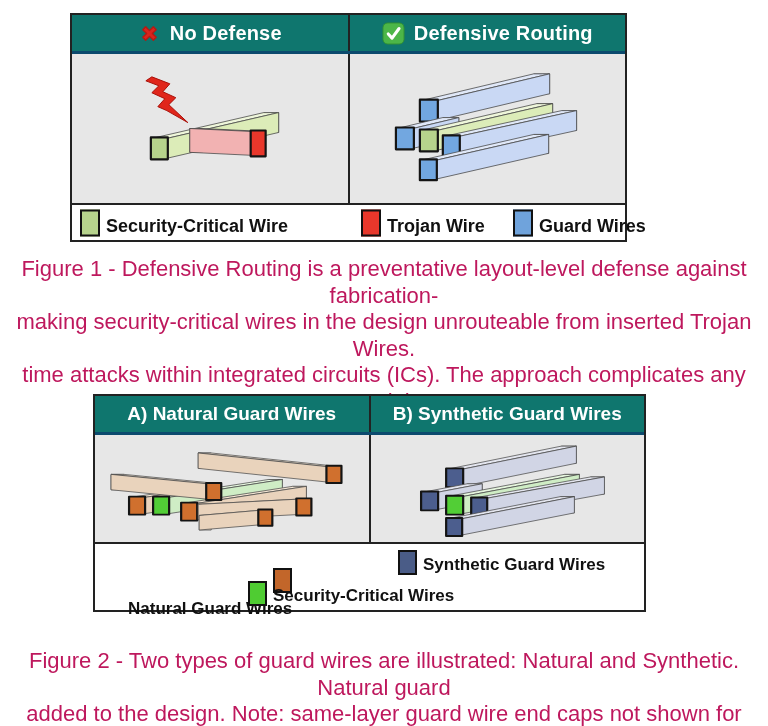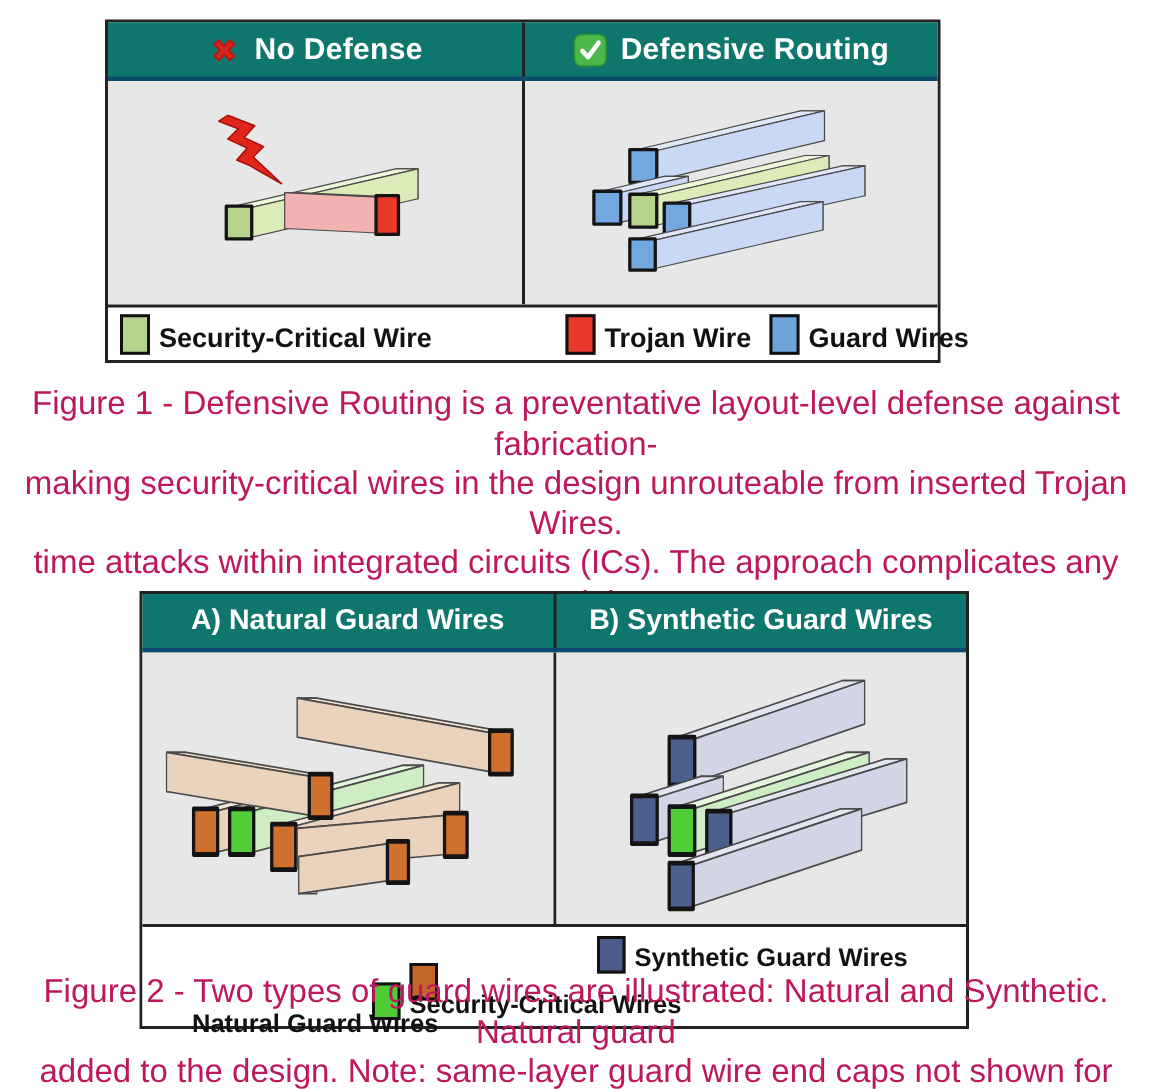--- a/index.html
+++ b/index.html
@@ -1,21 +1,21 @@
 <!DOCTYPE html>
 <html><head>
 <meta charset="utf-8">
 <style>
   html,body{margin:0;padding:0;background:#ffffff;}
   .page{position:relative;width:768px;height:726px;background:#ffffff;overflow:hidden;
         font-family:"Liberation Sans",sans-serif;}
   .figbox{position:absolute;border:2px solid #222;background:#fff;box-sizing:border-box;
           display:flex;flex-direction:column;}
   #fig1{left:70px;top:13px;width:557px;height:229px;}
-  #fig2{left:93px;top:394px;width:553px;height:292px;}
+  #fig2{left:93px;top:394px;width:553px;height:218px;}
   .fig-header{display:flex;height:39px;box-sizing:border-box;background:#0f766e;
               border-bottom:3px solid #0c4a6e;flex:0 0 auto;}
   .hcell{flex:1 1 0;display:flex;align-items:center;justify-content:center;gap:9px;
          color:#fff;font-weight:bold;box-sizing:border-box;}
   .hcell.first{border-right:2px solid #222;}
   #fig1 .hcell{font-size:20px;letter-spacing:0.2px;}
   #fig2 .hcell{font-size:19px;}
   .fig-panels{display:flex;flex:1 1 auto;min-height:0;}
   .pcell{flex:1 1 0;background:#e7e7e7;box-sizing:border-box;overflow:hidden;}
   .pcell.first{border-right:2px solid #222;}
@@ -24,21 +24,21 @@
   #fig1 .fig-legend{height:35px;}
   #fig2 .fig-legend{height:66px;}
   .leg-item{position:absolute;display:flex;align-items:flex-end;gap:6px;white-space:nowrap;}
   .swatch{display:inline-block;border:2px solid #111;box-sizing:content-box;}
   #fig1 .swatch{width:16px;height:23px;}
   #fig2 .swatch{width:15px;height:21px;}
   .leg-label{font-weight:bold;color:#111;}
   #fig1 .leg-label{font-size:18px;}
   #fig2 .leg-label{font-size:17px;}
   #leg1-a{left:8px;top:50%;transform:translateY(-50%);}
-  #leg1-b{left:269px;top:50%;transform:translateY(-50%);padding-left:36px;}
+  #leg1-b{left:253px;top:50%;transform:translateY(-50%);padding-left:36px;}
   #leg1-c{left:413px;top:50%;transform:translateY(-50%);margin-left:28px;}
   #leg2-a{left:33px;top:24px;flex-direction:column;}
   #leg2-b{left:303px;top:6px;}
   #leg2-c{left:153px;top:37px;}
   .caption{position:absolute;left:0;width:768px;text-align:center;color:#be185d;
            font-size:22px;line-height:26.5px;font-weight:normal;}
   #cap1{top:256px;}
   #cap2{top:648px;}
   .hicon{flex:0 0 auto;display:flex;align-items:center;}
 </style>

